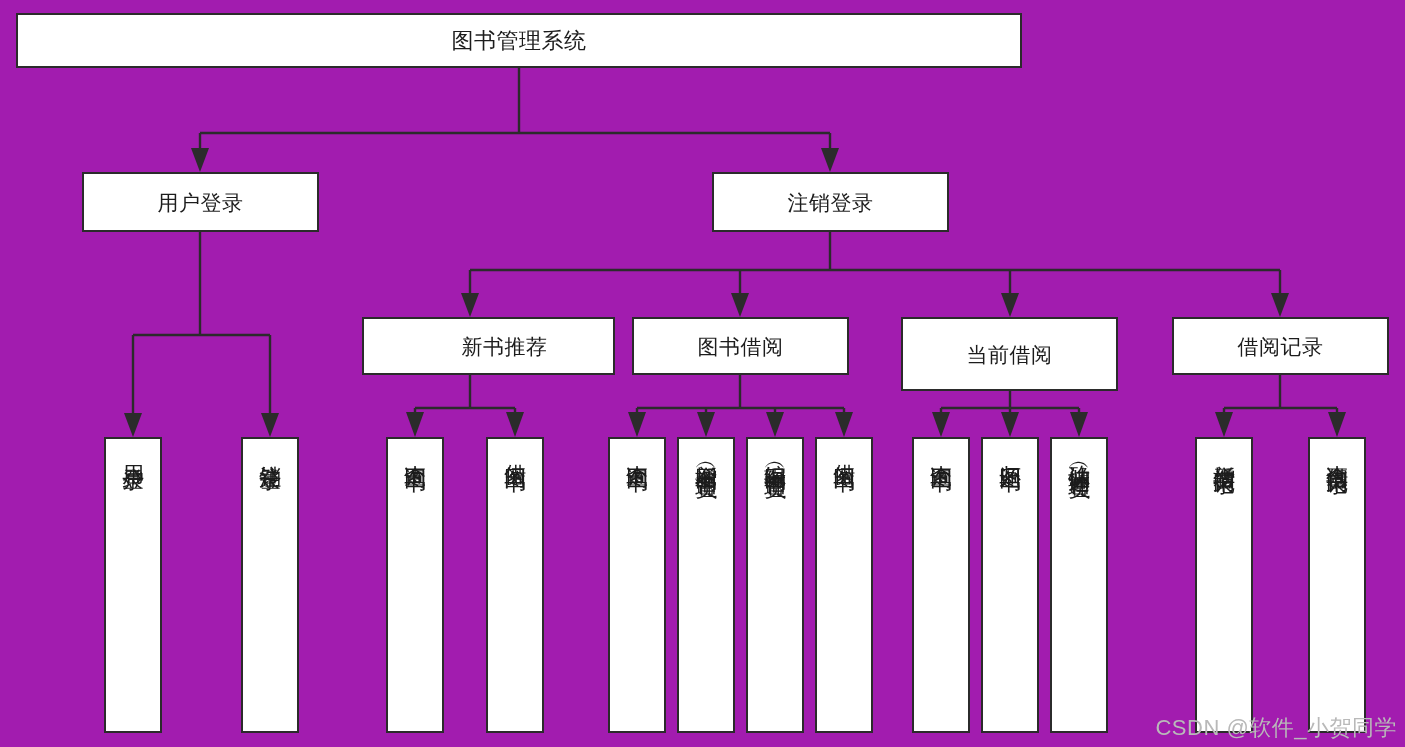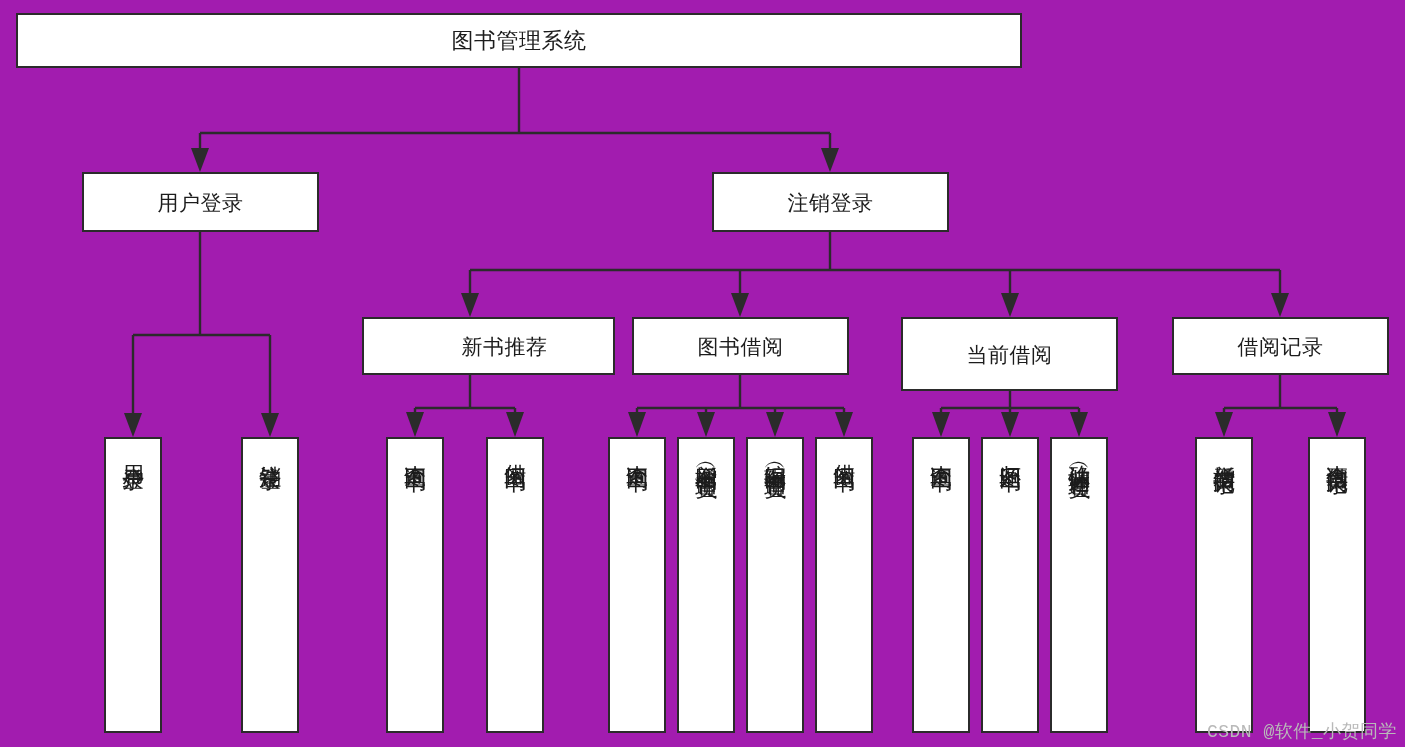--- a/index.html
+++ b/index.html
@@ -64,25 +64,25 @@
     font-size:22px;
     line-height:1.12;
     letter-spacing:2px;
     white-space:nowrap;
   }
   
   #watermark{
     position:absolute;
     right:8px;
     bottom:4px;
-    font-size:18px;
+    font-size:22px;
     color:#b9b9b9;
     white-space:nowrap;
     letter-spacing:0.5px;
-    font-family:Liberation Mono, monospace;
+    font-family:Liberation Sans, sans-serif;
   }
 </style>
 </head>
 <body>
 
 <div id="canvas">
 
   <svg id="connectors" viewBox="0 0 1405 747" width="1405" height="747" xmlns="http://www.w3.org/2000/svg">
 
     <path d="M519,68 L519,133"></path>

